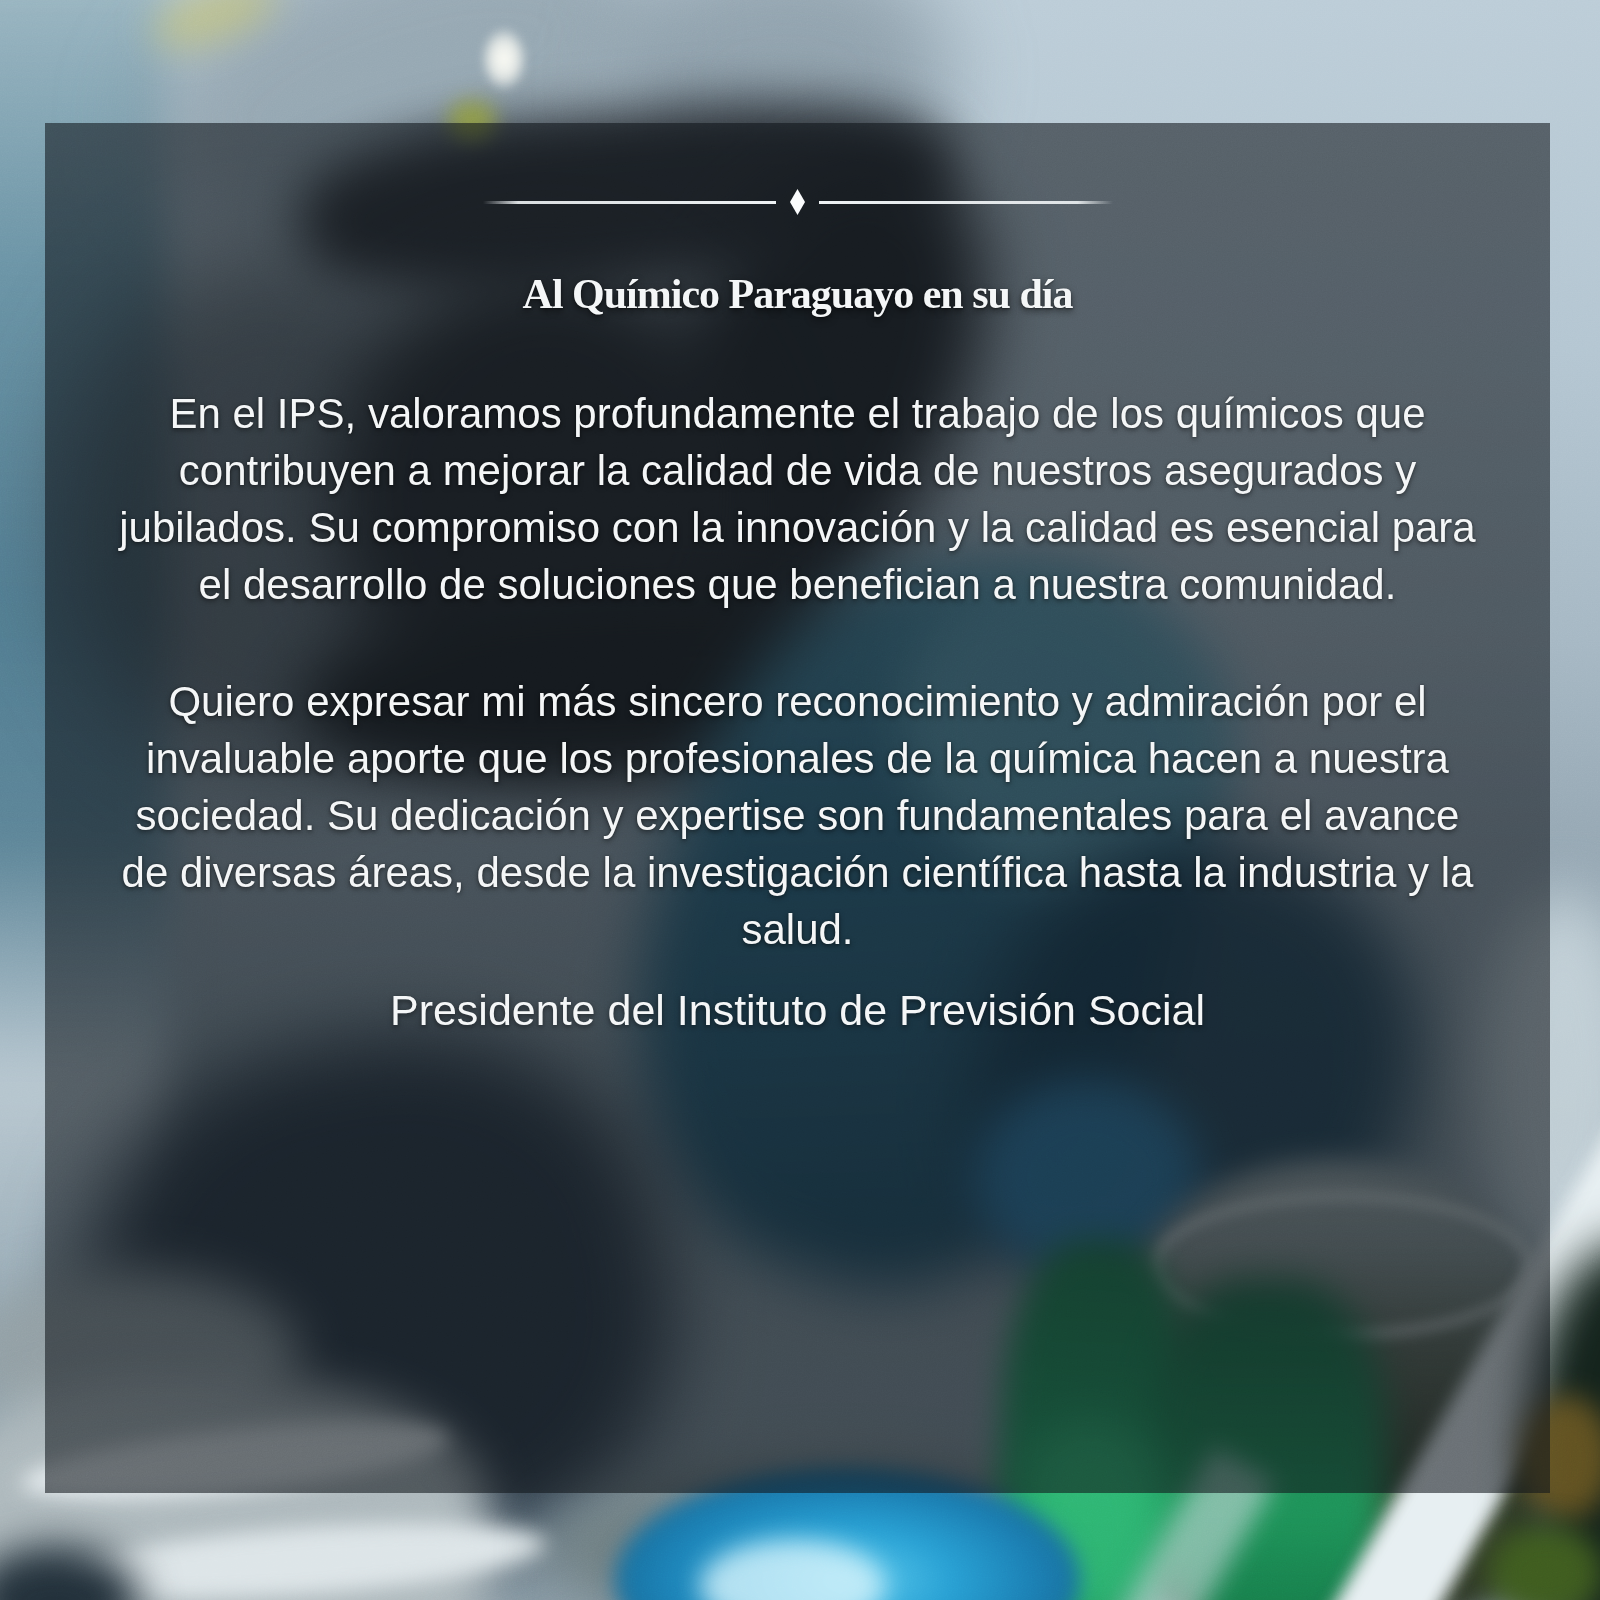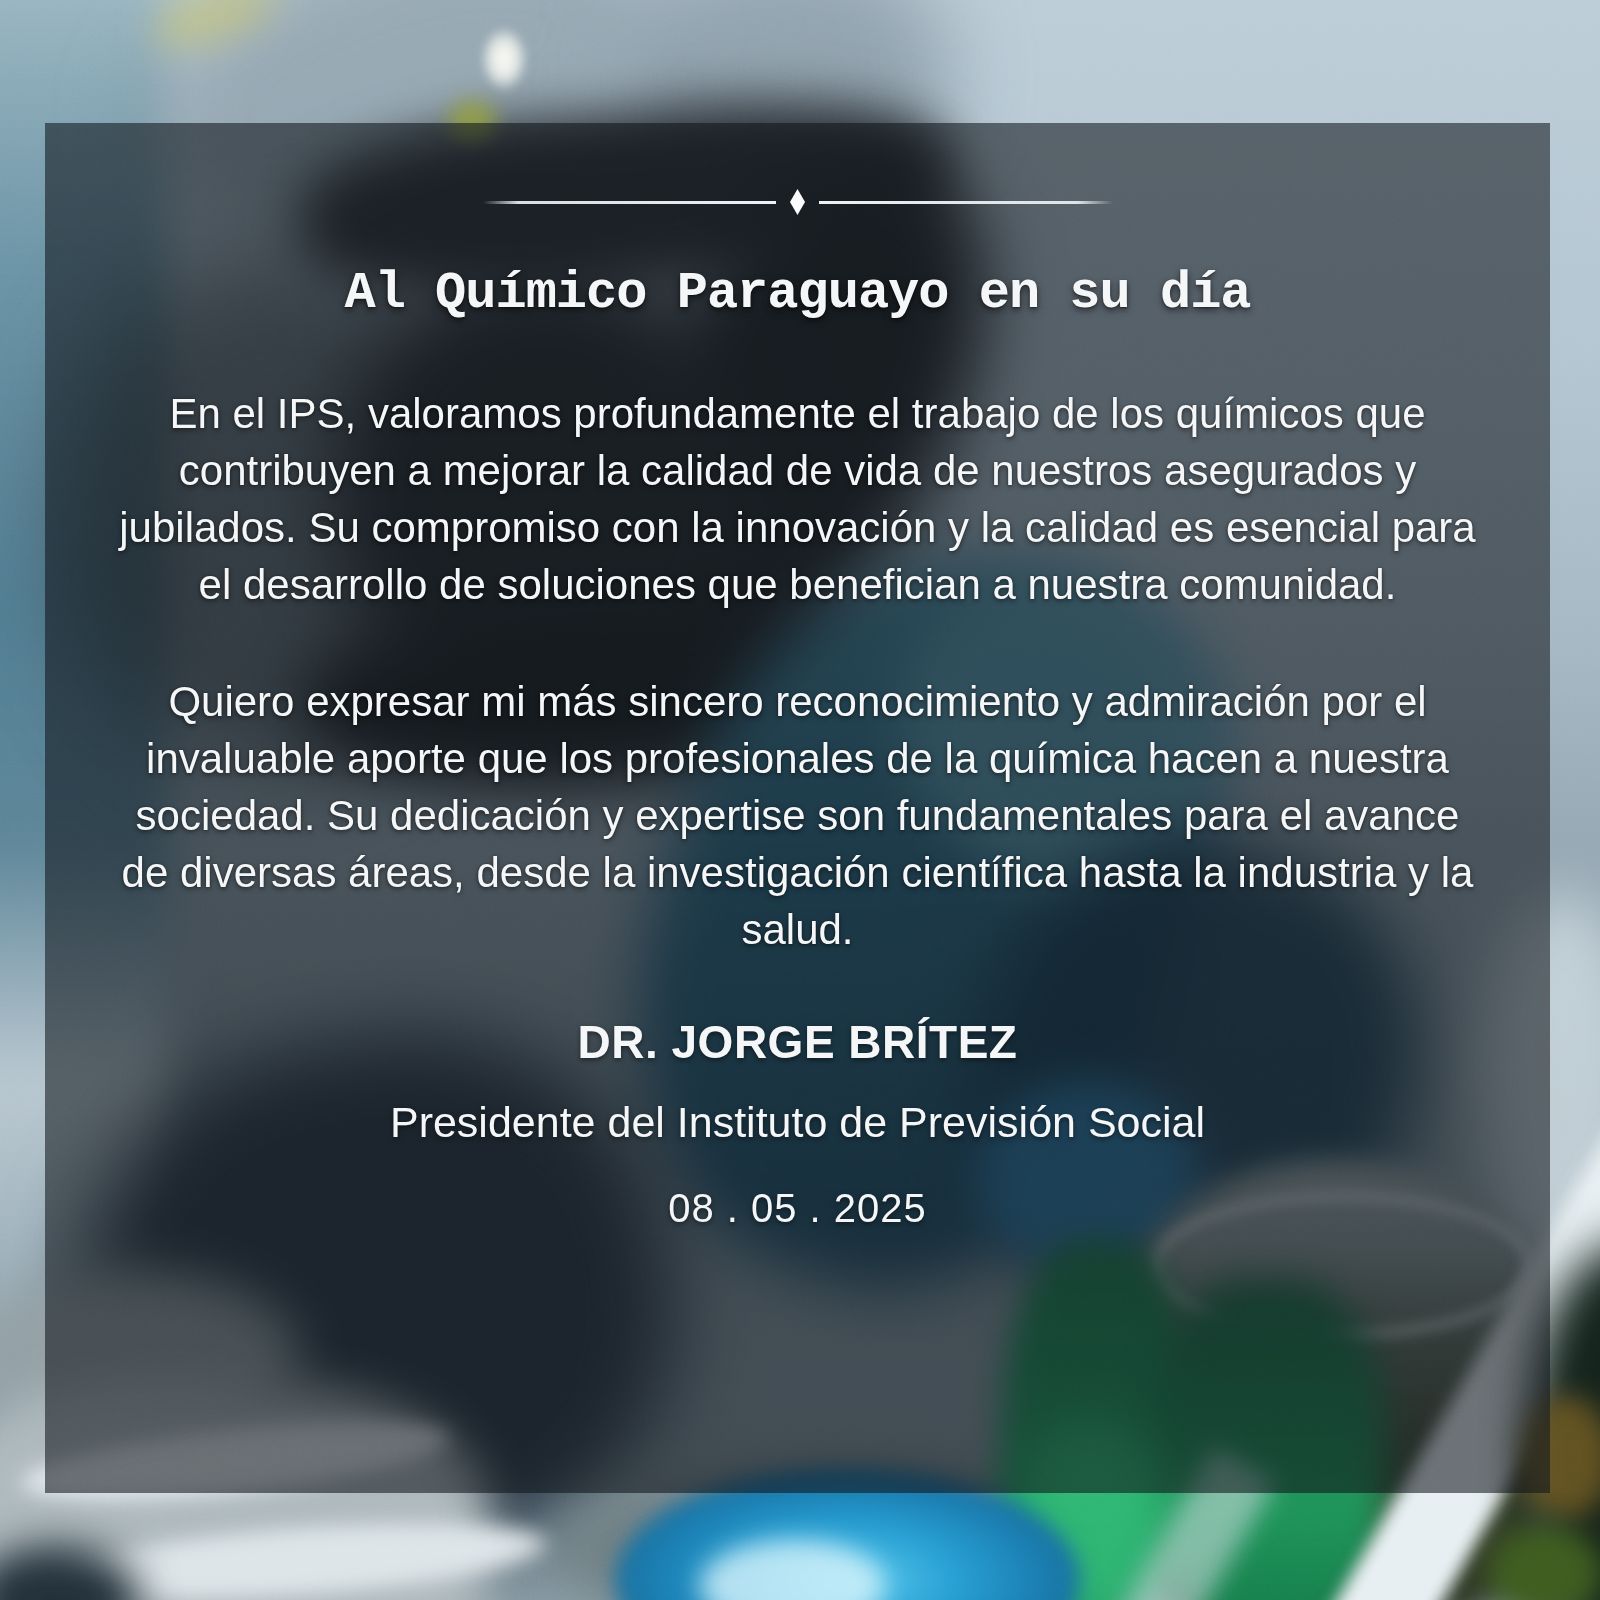--- a/index.html
+++ b/index.html
@@ -63,22 +63,22 @@
   .content{
     width:1370px;margin:0 auto;text-align:center;color:#f4f6f7;
     padding-top:66px;
   }
   .divider{width:630px;margin:0 auto;height:26px;display:flex;align-items:center;gap:14px;}
   .divider .seg{flex:1;height:3px;}
   .divider .seg.l{background:linear-gradient(90deg,rgba(238,242,244,0) 0%,rgba(238,242,244,.9) 12%,#eef2f4 100%);}
   .divider .seg.r{background:linear-gradient(270deg,rgba(238,242,244,0) 0%,rgba(238,242,244,.9) 12%,#eef2f4 100%);}
   .divider .diamond{width:15px;height:26px;background:#fbfcfd;clip-path:polygon(50% 0,100% 50%,50% 100%,0 50%);}
   .title{
-    font-family:Liberation Mono, monospace;font-weight:700;
-    font-size:52px;line-height:70px;letter-spacing:-1px;margin:44px 0 0 0;
+    font-family:Liberation Serif, serif;font-weight:700;
+    font-size:42px;line-height:70px;letter-spacing:-1px;margin:44px 0 0 0;
     text-shadow:0 3px 7px rgba(0,0,0,.55),0 1px 2px rgba(0,0,0,.4);
   }
   .para{
     font-size:42px;line-height:57px;margin:56px auto 0 auto;max-width:1360px;
     text-shadow:0 2px 5px rgba(0,0,0,.5),0 0 2px rgba(0,0,0,.35);
   }
   .para + .para{margin-top:60px;}
   .sig-name{
     font-size:46px;line-height:56px;font-weight:bold;letter-spacing:.5px;margin-top:56px;
     text-shadow:0 2px 5px rgba(0,0,0,.5);
@@ -135,23 +135,21 @@
   <div class="card">
     <div class="content">
       <div class="divider">
         <span class="seg l"></span>
         <span class="diamond"></span>
         <span class="seg r"></span>
       </div>
       <h1 class="title">Al Químico Paraguayo en su día</h1>
       <p class="para">En el IPS, valoramos profundamente el trabajo de los químicos que contribuyen a mejorar la calidad de vida de nuestros asegurados y jubilados. Su compromiso con la innovación y la calidad es esencial para el desarrollo de soluciones que benefician a nuestra comunidad.</p>
       <p class="para">Quiero expresar mi más sincero reconocimiento y admiración por el invaluable aporte que los profesionales de la química hacen a nuestra sociedad. Su dedicación y expertise son fundamentales para el avance de diversas áreas, desde la investigación científica hasta la industria y la salud.</p>
-      <div class="sig-name">DR. JORGE BRÍTEZ</div>
       <div class="sig-role">Presidente del Instituto de Previsión Social</div>
-      <div class="sig-date">08 . 05 . 2025</div>
     </div>
   </div>
 
   <svg class="grain" width="1600" height="1600" aria-hidden="true">
     <filter id="grainF">
       <feTurbulence type="fractalNoise" baseFrequency="0.8" numOctaves="2" stitchTiles="stitch"></feTurbulence>
       <feColorMatrix type="saturate" values="0"></feColorMatrix>
     </filter>
     <rect width="1600" height="1600" filter="url(#grainF)" opacity="0.09"></rect>
   </svg>

